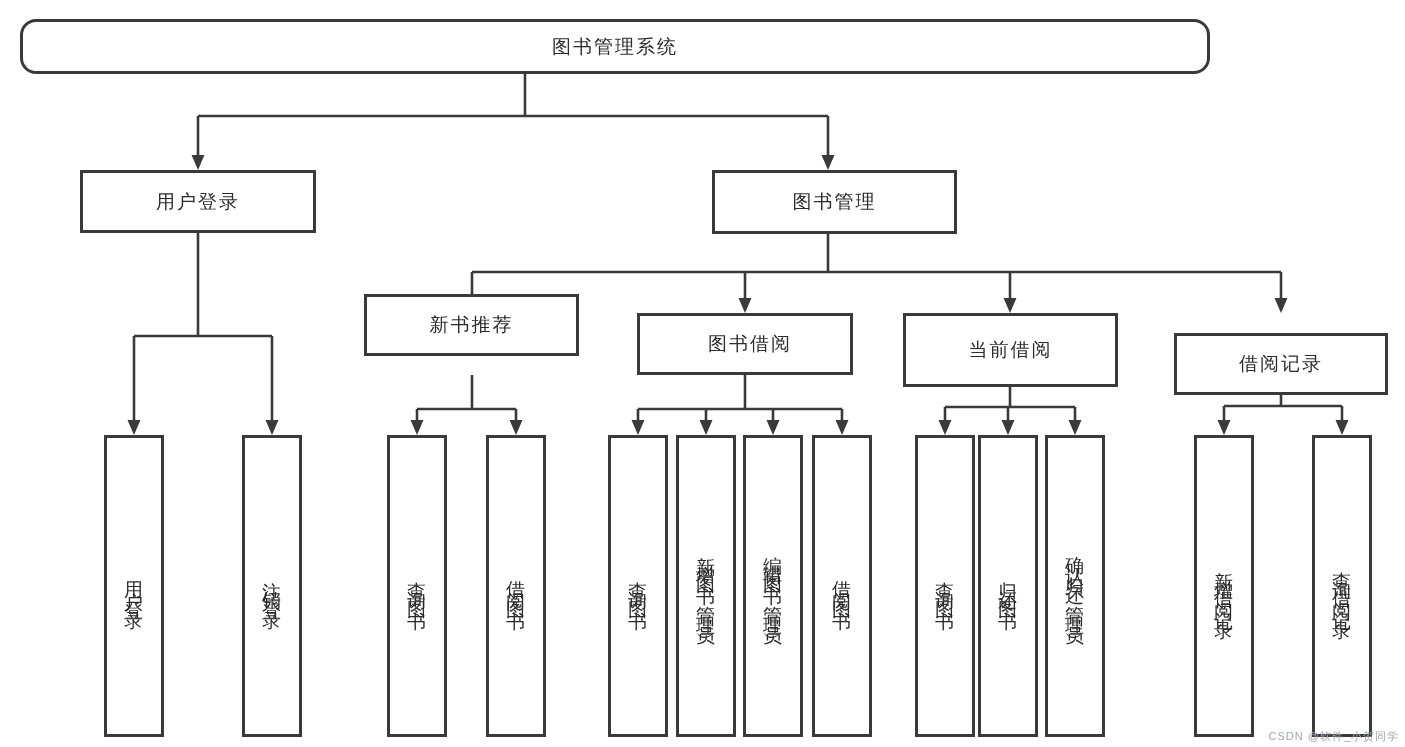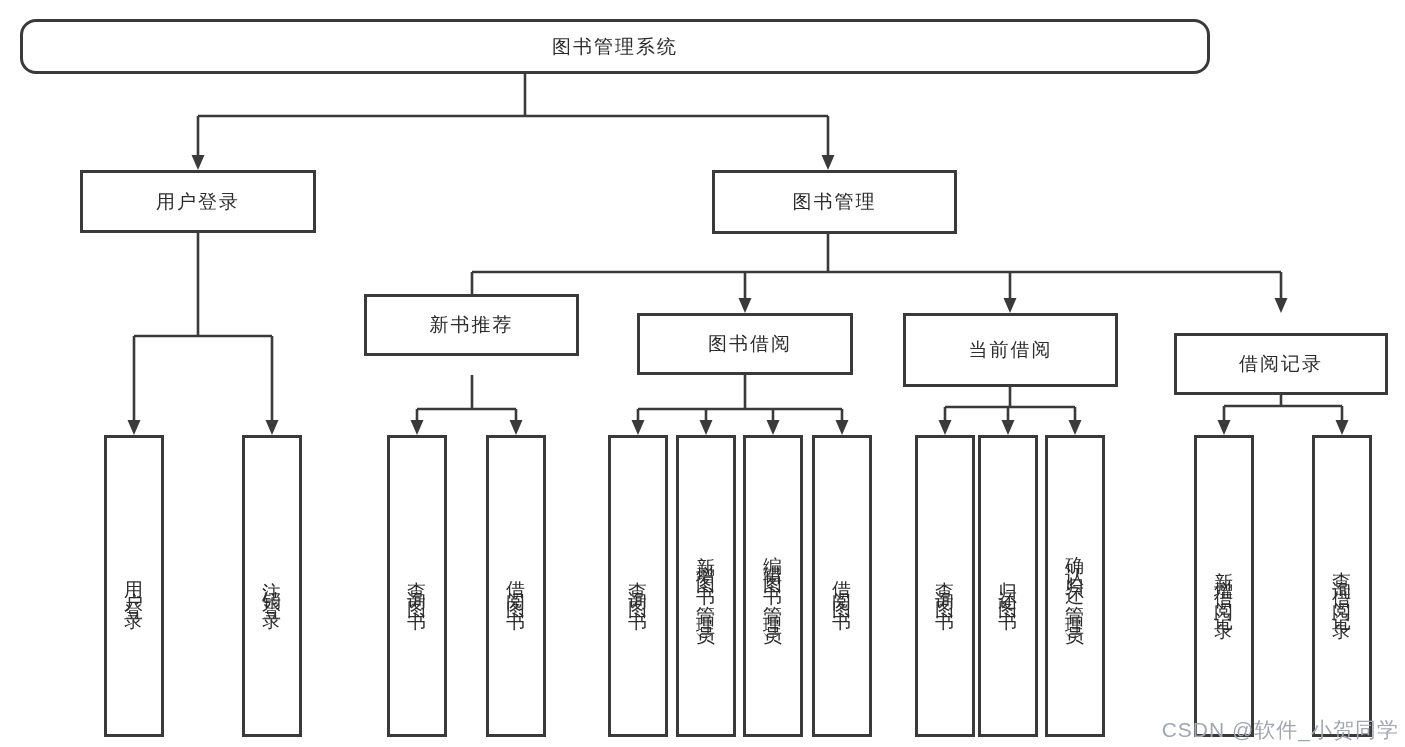--- a/index.html
+++ b/index.html
@@ -30,21 +30,21 @@
     writing-mode:vertical-rl;
     text-orientation:mixed;
     font-size:19px;
     letter-spacing:10px;
     line-height:1;
   }
   .watermark{
     position:absolute;
     right:6px;
     bottom:3px;
-    font-size:21px;
+    font-size:11px;
     color:#a2a6b0;
     letter-spacing:1px;
     z-index:5;
     white-space:nowrap;
   }
 </style>
 </head>
 <body>
 
 <div class="stage">

